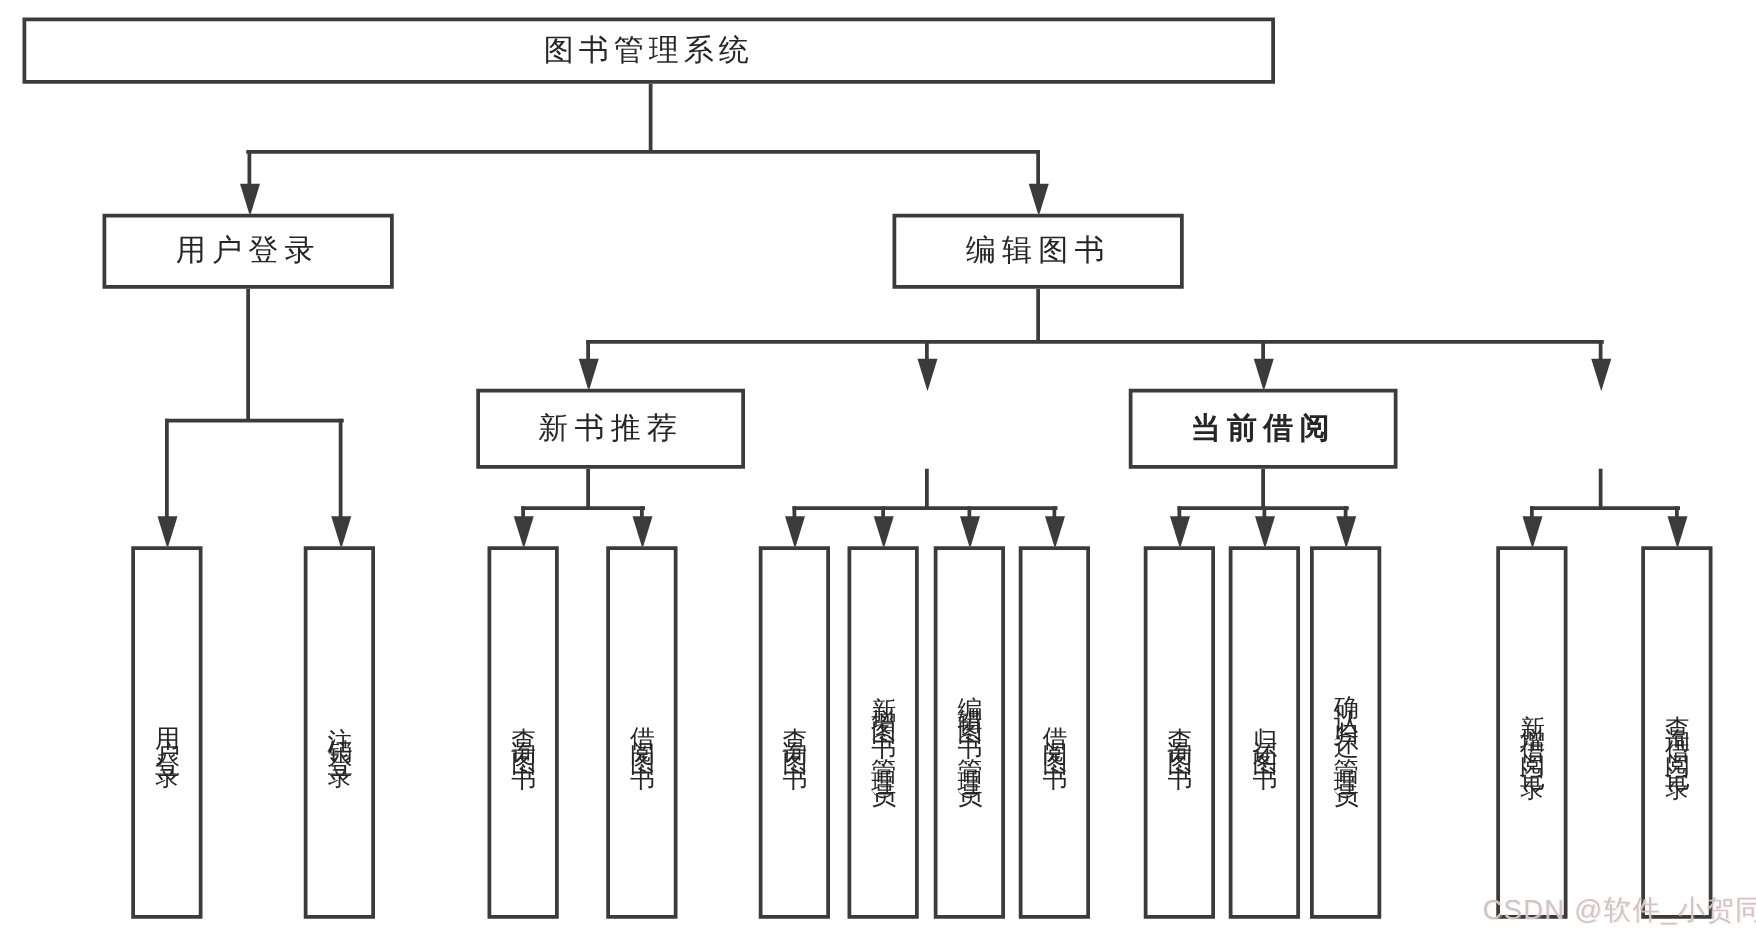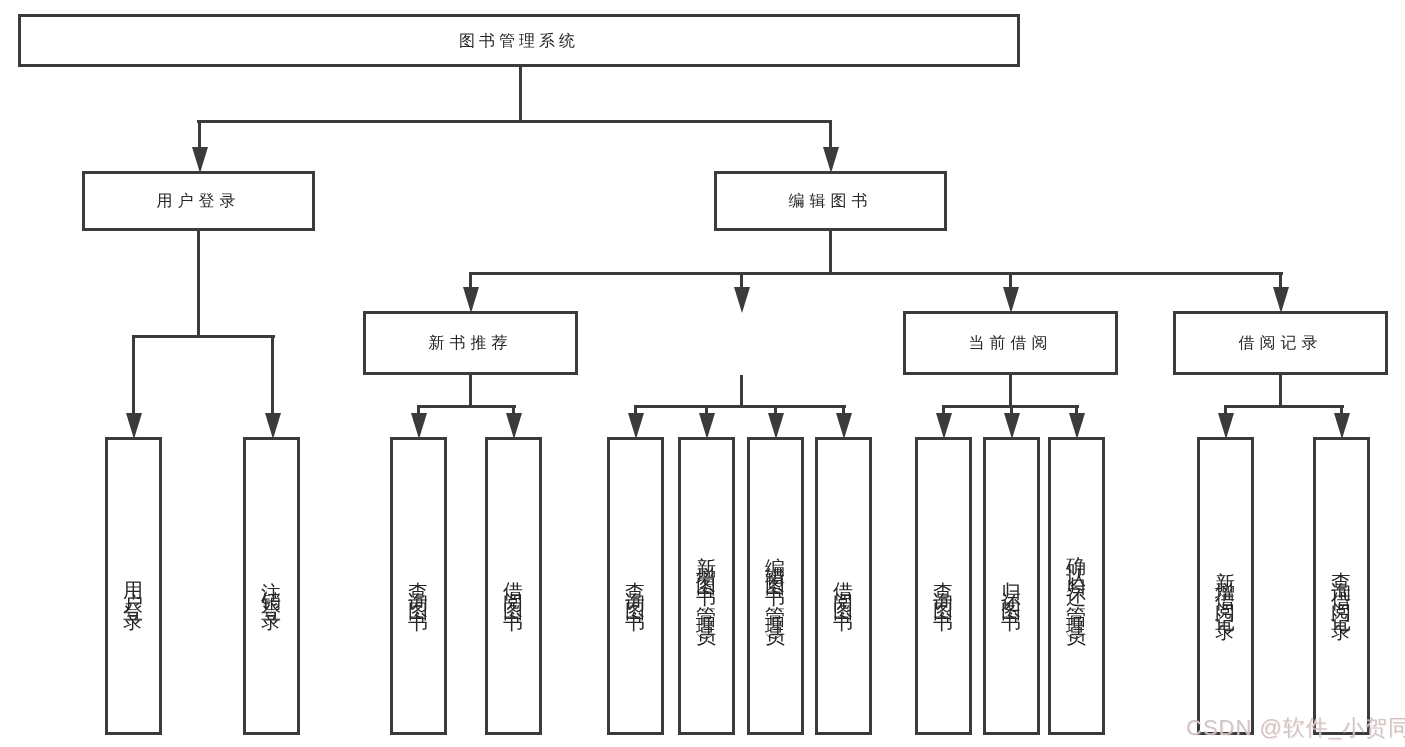--- a/index.html
+++ b/index.html
@@ -3,21 +3,21 @@
 <meta charset="utf-8">
 <style>
   html,body{margin:0;padding:0;background:#ffffff;}
   #stage{
     position:relative;width:1405px;height:747px;background:#ffffff;overflow:hidden;
     font-family:"Liberation Sans",sans-serif;color:#262626;
   }
   .box{
     position:absolute;box-sizing:border-box;background:#ffffff;
     border:3px solid #3b3b3b;display:flex;align-items:center;justify-content:center;
-    font-size:16px;line-height:1;z-index:2;
+    font-size:24px;line-height:1;z-index:2;
   }
   .h{letter-spacing:5px;}
   .h.title{letter-spacing:4px;}
   .v{
     writing-mode:vertical-rl;text-orientation:mixed;
     letter-spacing:10px;font-size:20px;
   }
   .line{position:absolute;background:#3b3b3b;z-index:1;}
   .arr{
     position:absolute;width:0;height:0;z-index:1;
@@ -92,23 +92,22 @@
   <div class="arr" style="left:1004px;top:413px;"></div>
   <div class="arr" style="left:1069px;top:413px;"></div>
   <div class="arr" style="left:1218px;top:413px;"></div>
   <div class="arr" style="left:1334px;top:413px;"></div>
 
   <div class="box h title" style="left:18px;top:14px;width:1002px;height:53px;">图书管理系统</div>
 
   <div class="box h" style="left:82px;top:171px;width:233px;height:60px;">用户登录</div>
   <div class="box h" style="left:714px;top:171px;width:233px;height:60px;">编辑图书</div>
 
-  <div class="box h" style="left:363px;top:311px;width:215px;height:64px;font-family:Liberation Serif, serif;">新书推荐</div>
-  <div class="box h" style="left:903px;top:311px;width:215px;height:64px;">当前借阅</div>
-  <div class="box h" style="left:1173px;top:311px;width:215px;height:64px;">借阅记录</div>
+  <div class="box h" style="left:381px;top:311px;width:215px;height:64px;font-family:Liberation Serif, serif;">新书推荐</div>
+  <div class="box h" style="left:903px;top:311px;width:215px;height:64px;font-weight:bold;">当前借阅</div>
 
   <div class="box v" style="left:105px;top:437px;width:57px;height:298px;">用户登录</div>
   <div class="box v" style="left:243px;top:437px;width:57px;height:298px;">注销登录</div>
 
   <div class="box v" style="left:390px;top:437px;width:57px;height:298px;">查询图书</div>
   <div class="box v" style="left:485px;top:437px;width:57px;height:298px;">借阅图书</div>
 
   <div class="box v" style="left:607px;top:437px;width:57px;height:298px;">查询图书</div>
   <div class="box v" style="left:678px;top:437px;width:57px;height:298px;">新增图书（管理员）</div>
   <div class="box v" style="left:747px;top:437px;width:57px;height:298px;">编辑图书（管理员）</div>

